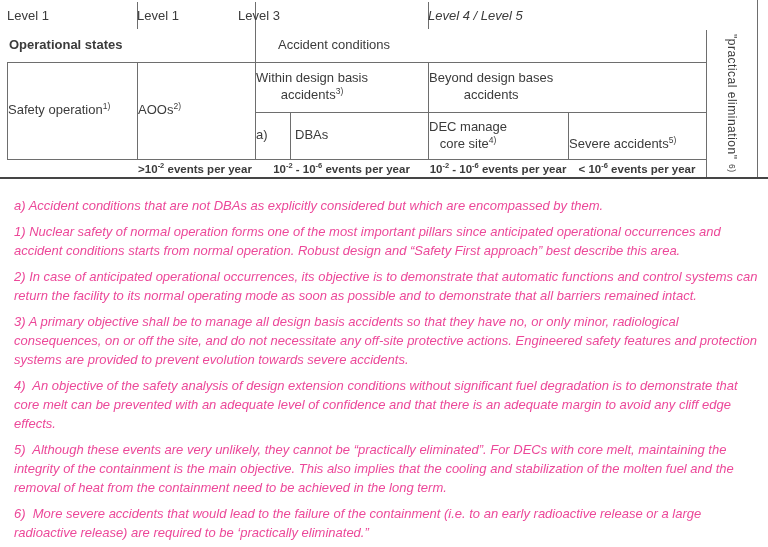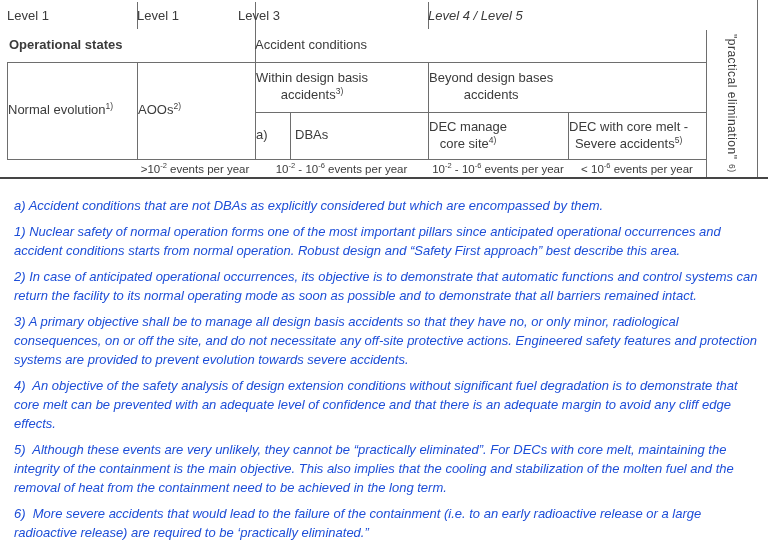--- a/index.html
+++ b/index.html
@@ -6,28 +6,28 @@
   .page{position:relative;width:768px;height:547px;background:#ffffff;overflow:hidden;
         font-family:"Liberation Sans",sans-serif;color:#3b3b3b;}
   .line{position:absolute;background:#6e6e6e;}
   .vline{width:1px;}
   .hline{height:1px;}
   .rule-thick{position:absolute;background:#454545;height:2px;}
   .cell{position:absolute;display:flex;align-items:center;
         text-align:center;font-size:13px;line-height:1.3;}
   .cell sup{font-size:8.5px;line-height:0;vertical-align:super;}
   .freq{position:absolute;display:flex;align-items:center;justify-content:center;
-        text-align:center;font-size:11.5px;white-space:pre;}
+        text-align:center;font-size:11.5px;white-space:pre;font-weight:bold;}
   .freq sup{font-size:7.5px;line-height:0;vertical-align:super;}
   .rotcol{position:absolute;display:flex;align-items:center;justify-content:center;
           writing-mode:vertical-rl;font-size:12px;letter-spacing:0.5px;}
   .rotcol .rot-sup{font-size:8.5px;margin-top:5px;}
   .notes{position:absolute;left:14px;right:10px;top:196px;}
   .notes p{font-style:italic;font-size:13px;line-height:19px;margin:0 0 7px 0;
-           white-space:pre-wrap;color:#1d4ed8;}
+           white-space:pre-wrap;color:#ec4899;}
 </style>
 </head>
 <body>
 
 <div class="page">
 
   <div class="line vline" style="left:137px;top:2px;height:27px;"></div>
   <div class="line vline" style="left:255px;top:2px;height:158px;"></div>
   <div class="line vline" style="left:428px;top:2px;height:27px;"></div>
 
@@ -54,47 +54,47 @@
   <div class="cell" style="left:238px;top:4px;width:173px;height:24px;">
       <span>Level 3</span>
     </div>
   <div class="cell" style="left:428px;top:4px;width:325px;height:24px;font-style:italic;">
       <span>Level 4 / Level 5</span>
     </div>
 
   <div class="cell" style="left:9px;top:32px;width:248px;height:26px;font-weight:bold;">
       <span>Operational states</span>
     </div>
-  <div class="cell" style="left:255px;top:32px;width:451px;height:26px;">
+  <div class="cell" style="left:255px;top:32px;width:451px;height:26px;padding-left:23px;">
       <span>Accident conditions</span>
     </div>
 
   <div class="cell" style="left:8px;top:62px;width:129px;height:97px;">
-    <span><span>Normal evolution</span><sup>1)</sup></span>
+    <span><span>Safety operation</span><sup>1)</sup></span>
   </div>
   <div class="cell" style="left:138px;top:62px;width:117px;height:97px;">
     <span><span>AOOs</span><sup>2)</sup></span>
   </div>
   <div class="cell" style="left:256px;top:62px;width:172px;height:50px;">
     <span><span>Within design basis</span><br><span>accidents</span><sup>3)</sup></span>
   </div>
   <div class="cell" style="left:429px;top:62px;width:277px;height:50px;">
     <span><span>Beyond design bases</span><br><span>accidents</span></span>
   </div>
   <div class="cell" style="left:256px;top:112px;width:34px;height:47px;">
       <span>a)</span>
     </div>
   <div class="cell" style="left:295px;top:112px;width:137px;height:47px;">
       <span>DBAs</span>
     </div>
   <div class="cell" style="left:429px;top:112px;width:139px;height:47px;">
     <span><span>DEC manage</span><br><span>core site</span><sup>4)</sup></span>
   </div>
   <div class="cell" style="left:569px;top:112px;width:137px;height:47px;">
-    <span><span>DEC with core melt -</span><br><span>Severe accidents</span><sup>5)</sup></span>
+    <span><br><span>Severe accidents</span><sup>5)</sup></span>
   </div>
 
   <div class="freq" style="left:125px;top:161px;width:140px;height:16px;">
     <span><span>&gt;10</span><sup>-2</sup><span></span><sup></sup><span> events per year</span></span>
   </div>
   <div class="freq" style="left:255px;top:161px;width:173px;height:16px;">
     <span><span>10</span><sup>-2</sup><span> - 10</span><sup>-6</sup><span> events per year</span></span>
   </div>
   <div class="freq" style="left:428px;top:161px;width:140px;height:16px;">
     <span><span>10</span><sup>-2</sup><span> - 10</span><sup>-6</sup><span> events per year</span></span>

